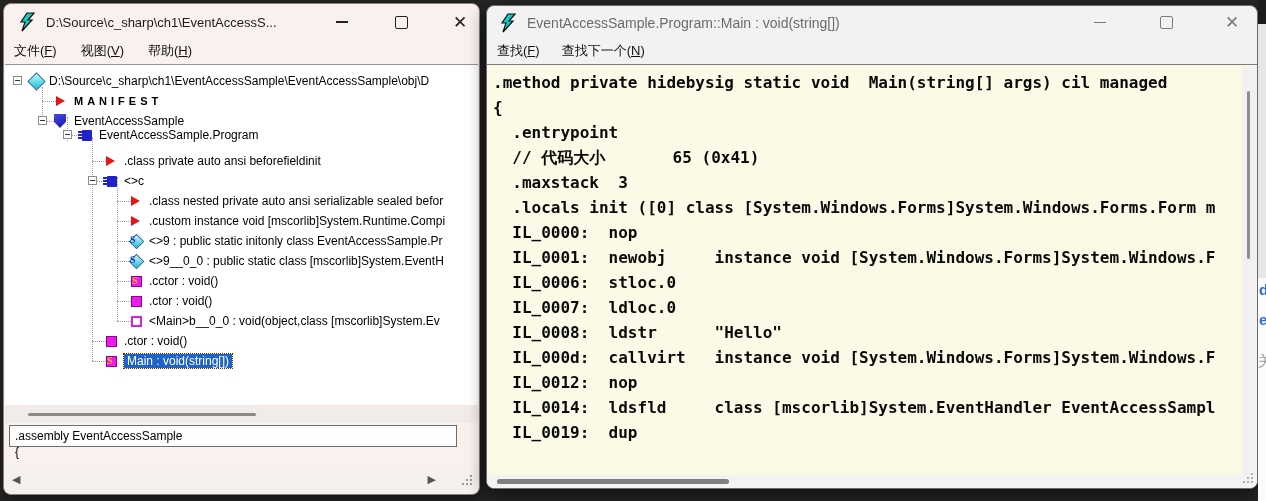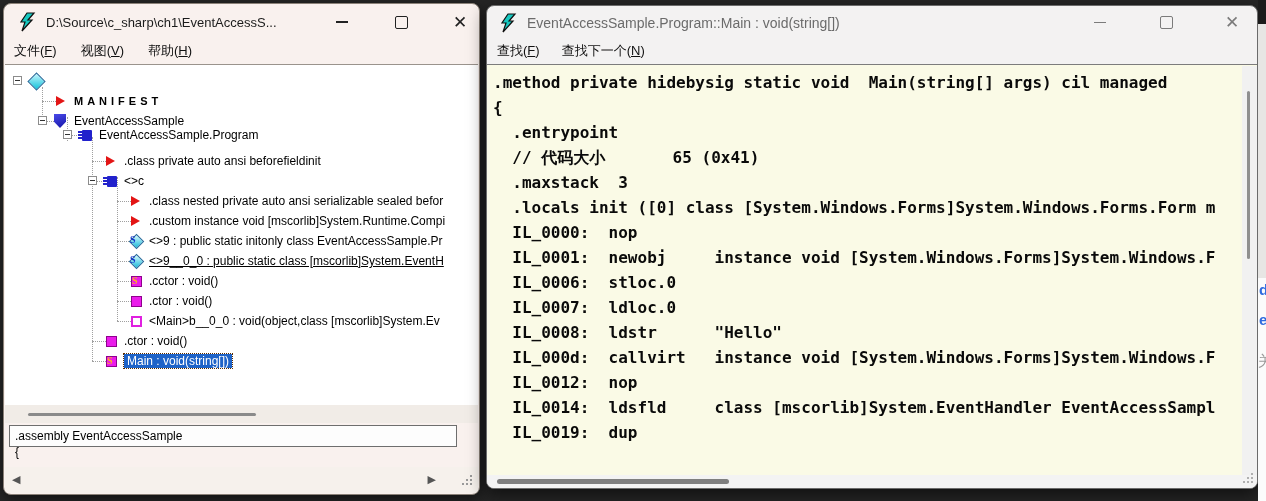--- a/index.html
+++ b/index.html
@@ -138,20 +138,21 @@
       <div class="guide" style="left:37px;top:22px;height:34px;"></div>
       <div class="guide" style="left:62px;top:52px;height:24px;"></div>
       <div class="guide" style="left:87px;top:72px;height:224px;"></div>
       <div class="guide" style="left:112px;top:112px;height:144px;"></div>
       <div id="tree-rows">
           <div class="tree-row" style="top: 6px;">
             <span class="expand-box" style="left: 8px;"></span>
             <span class="ticon" style="left: 24px;">
               <span class="i-dia big"></span>
             </span>
+            <span class="tlabel" style="left: 44px;">D:\Source\c_sharp\ch1\EventAccessSample\EventAccessSample\obj\D</span>
           </div>
           <div class="tree-row" style="top: 26px;">
             <span class="stub" style="left: 37px;"></span>
             <span class="ticon" style="left: 49px;">
               <span class="i-tri"></span>
             </span>
             <span class="tlabel spaced" style="left: 69px;">MANIFEST</span>
           </div>
           <div class="tree-row" style="top: 46px;">
             <span class="stub" style="left: 37px;"></span>
@@ -205,21 +206,21 @@
               <span class="i-s-blue">S</span>
             </span>
             <span class="tlabel" style="left: 144px;">&lt;&gt;9 : public static initonly class EventAccessSample.Pr</span>
           </div>
           <div class="tree-row" style="top: 186px;">
             <span class="stub" style="left: 112px;"></span>
             <span class="ticon" style="left: 124px;">
               <span class="i-dia"></span>
               <span class="i-s-blue">S</span>
             </span>
-            <span class="tlabel" style="left: 144px; text-decoration: underline;">&lt;&gt;9__0_0 : public static class [mscorlib]System.EventH</span>
+            <span class="tlabel" style="left: 144px;">&lt;&gt;9__0_0 : public static class [mscorlib]System.EventH</span>
           </div>
           <div class="tree-row" style="top: 206px;">
             <span class="stub" style="left: 112px;"></span>
             <span class="ticon" style="left: 124px;">
               <span class="i-sq"></span>
               <span class="i-s-org">S</span>
             </span>
             <span class="tlabel" style="left: 144px;">.cctor : void()</span>
           </div>
           <div class="tree-row" style="top: 226px;">

